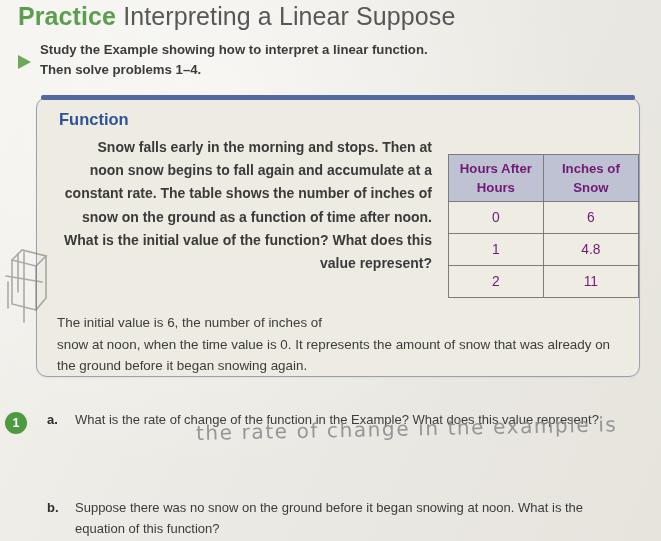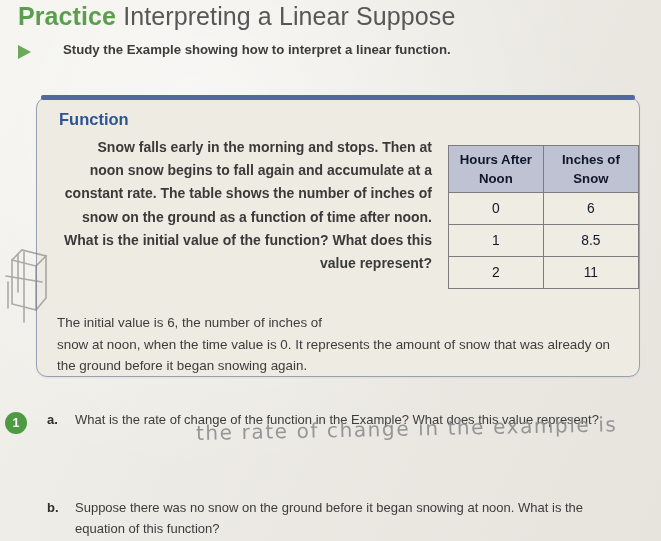--- a/index.html
+++ b/index.html
@@ -46,21 +46,20 @@
   }
 
   
   .directions {
     position: absolute;
     left: 18px;
     top: 40px;
     width: 520px;
     display: flex;
     align-items: center;
-    gap: 23px;
   }
   .arrow-icon {
     width: 0;
     height: 0;
     border-left: 13px solid #6aa85a;
     border-top: 7px solid transparent;
     border-bottom: 7px solid transparent;
     margin-top: 4px;
     margin-right: 9px;
     flex: none;
@@ -121,25 +120,25 @@
     font-size: 13.4px;
     color: #3c3c3c;
     line-height: 1.62;
   }
   .example-answer .line1 { display: block; width: 350px; }
 
   
   .snow-table {
     position: absolute;
     left: 391px;
-    top: 47px;
+    top: 56px;
     border-collapse: collapse;
     background: #efece3;
     font-size: 13.2px;
-    color: #0f172a;
+    color: #701a75;
     border: 1.5px solid #6f6f70;
     margin-left: 20px;
   }
   .snow-table th,
   .snow-table td {
     border: 1px solid #7c7c7e;
     text-align: center;
     padding: 0;
   }
   .snow-table th {
@@ -236,50 +235,51 @@
 
   <div class="page-header">
     <span class="practice">Practice</span>
     <span class="subject">Interpreting a Linear Suppose</span>
   </div>
 
   <div class="directions">
     <div class="arrow-icon"></div>
     <div class="directions-text">
       <span>Study the Example showing how to interpret a linear function.</span><br>
+      <span>Then solve problems 1–4.</span>
     </div>
   </div>
 
   <div class="example-box">
     <div class="example-topbar"></div>
     <div class="example-title">Function</div>
 
     <div class="example-body">Snow falls early in the morning and stops. Then at noon snow begins to fall again and accumulate at a constant rate. The table shows the number of inches of snow on the ground as a function of time after noon. What is the initial value of the function? What does this value represent?</div>
 
     <table class="snow-table">
       <thead>
         <tr>
           <th>
             <span>Hours After</span>
-            <span class="th-l2">Noon</span>
+            <span class="th-l2">Hours</span>
           </th>
           <th>
             <span>Inches of</span>
             <span class="th-l2">Snow</span>
           </th>
         </tr>
       </thead>
       <tbody>
         <tr>
           <td>0</td>
           <td>6</td>
         </tr>
         <tr>
           <td>1</td>
-          <td>8.5</td>
+          <td>4.8</td>
         </tr>
         <tr>
           <td>2</td>
           <td>11</td>
         </tr>
       </tbody>
     </table>
 
     <div class="example-answer">
       <span class="line1">The initial value is 6, the number of inches of</span>

